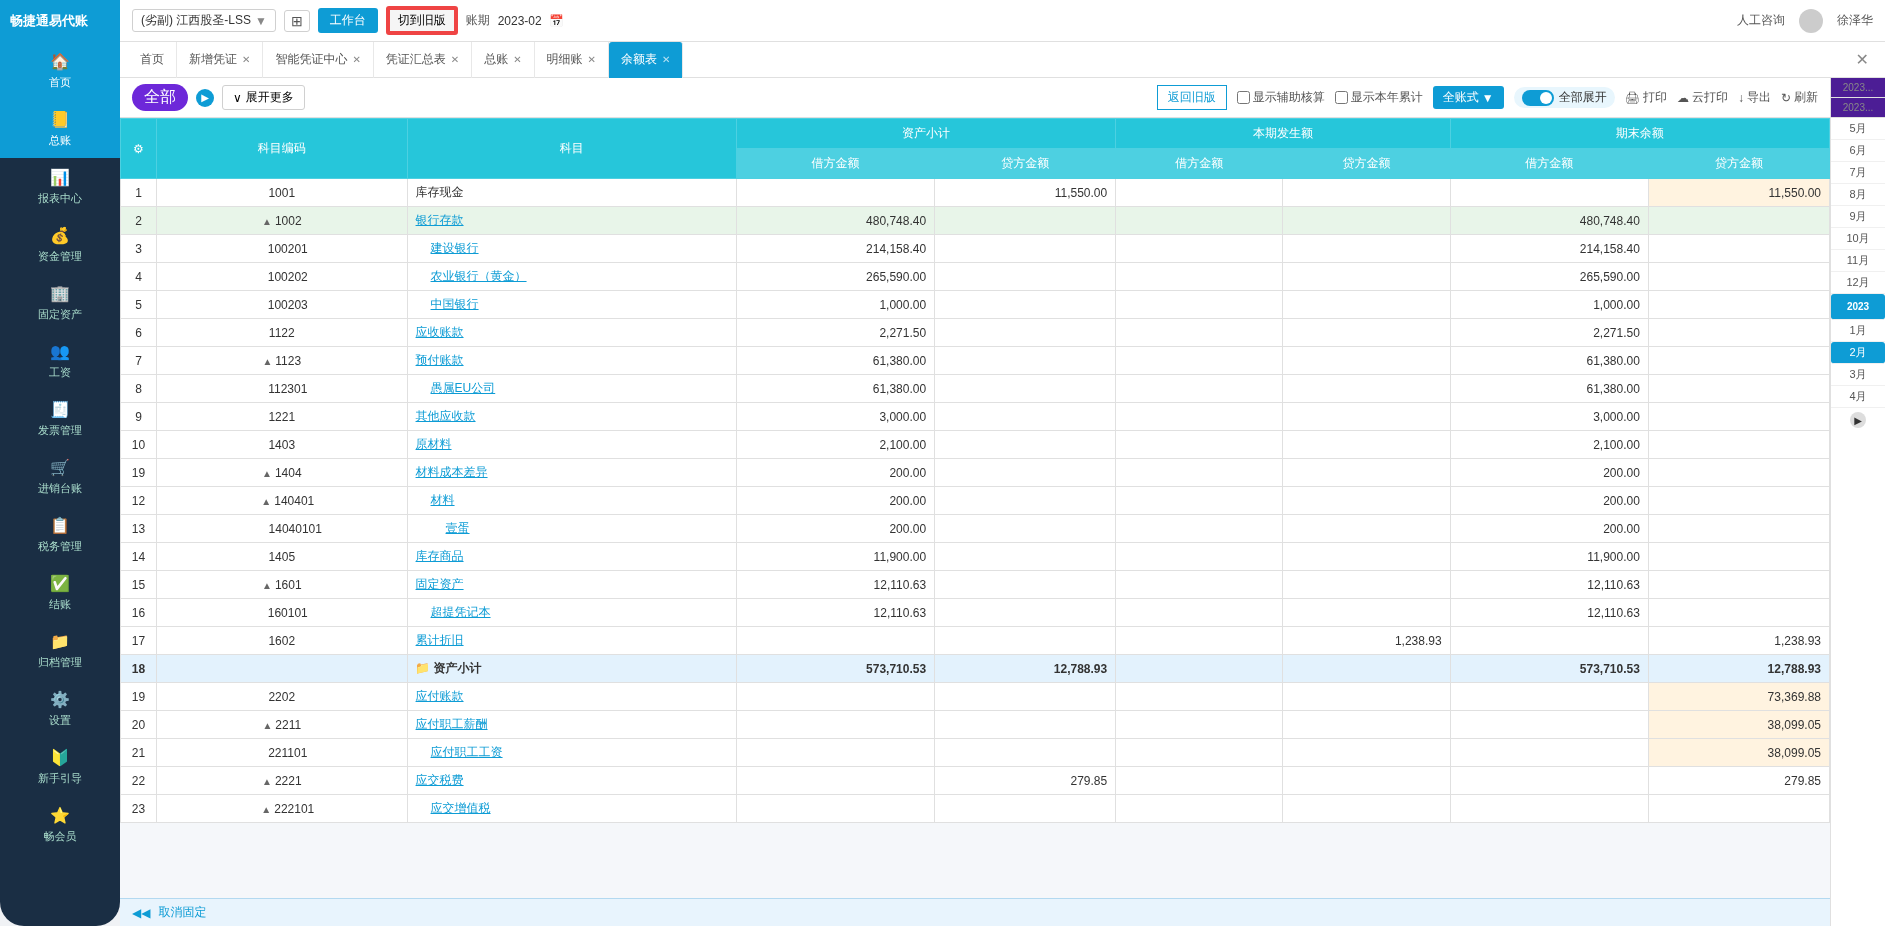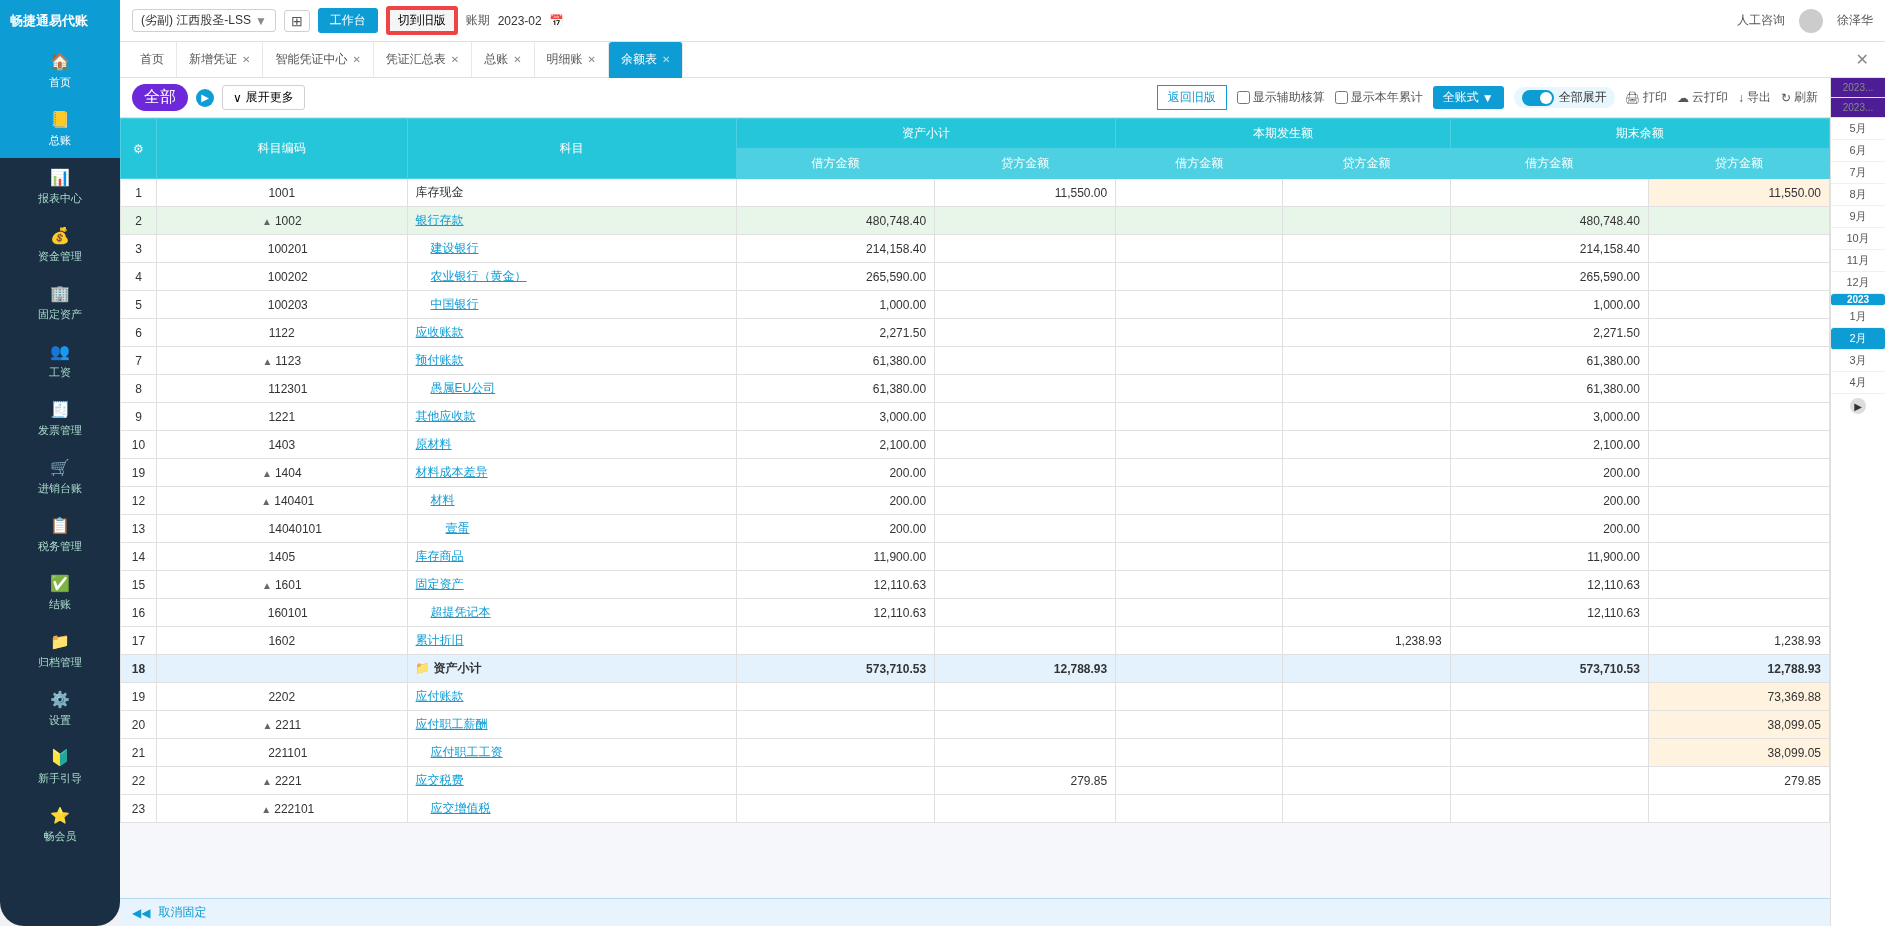--- a/index.html
+++ b/index.html
@@ -69,21 +69,21 @@
     .td-right { text-align: right; }
     .td-link { color: #0e9cd5; cursor: pointer; text-decoration: underline; }
     .td-indent1 { padding-left: 20px; }
     .td-indent2 { padding-left: 35px; }
     .tree-arrow { font-size: 10px; color: #666; margin-right: 3px; }
     .folder-icon { color: #ffa726; margin-right: 3px; }
 
     
     .right-panel { width: 55px; background: #fff; border-left: 1px solid #e0e0e0; display: flex; flex-direction: column; font-size: 11px; overflow-y: auto; flex-shrink: 0; }
     .right-panel-header { background: #4c1d95; padding: 4px; text-align: center; font-size: 10px; color: #888; border-bottom: 1px solid #e0e0e0; }
-    .year-item { padding: 0 2px; text-align: center; cursor: pointer; font-size: 10px; color: #555; border-bottom: 1px solid #f0f0f0; }
+    .year-item { padding: 7px 2px; text-align: center; cursor: pointer; font-size: 10px; color: #555; border-bottom: 1px solid #f0f0f0; }
     .month-item { padding: 3px 4px; text-align: center; cursor: pointer; font-size: 11px; color: #555; border-bottom: 1px solid #f0f0f0; display: flex; align-items: center; justify-content: center; gap: 2px; }
     .month-item.active { background: #0e9cd5; color: #fff; border-radius: 3px; }
 
     
     .bottom-bar { background: #e8f4fd; border-top: 1px solid #b3d9f0; padding: 4px 12px; display: flex; align-items: center; gap: 8px; font-size: 12px; color: #0e9cd5; cursor: pointer; flex-shrink: 0; height: 28px; }
 
     .number-cell { color: #333; }
   </style>
 </head>
 <body>

